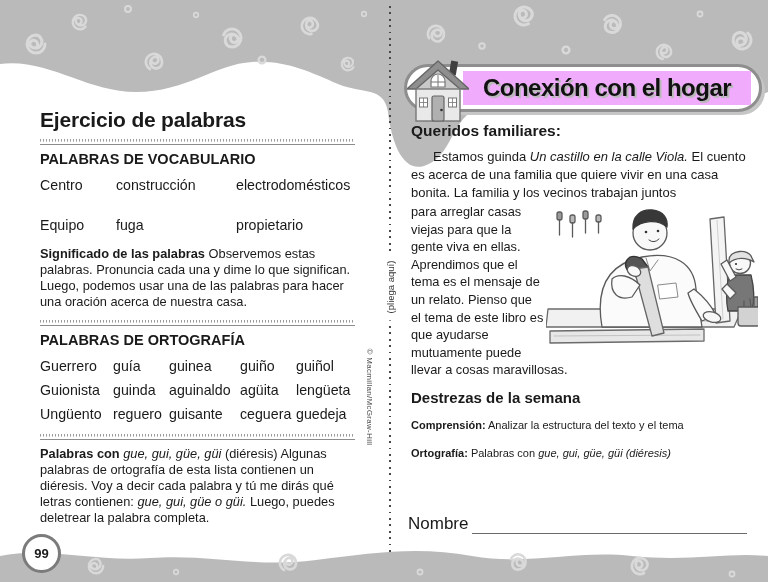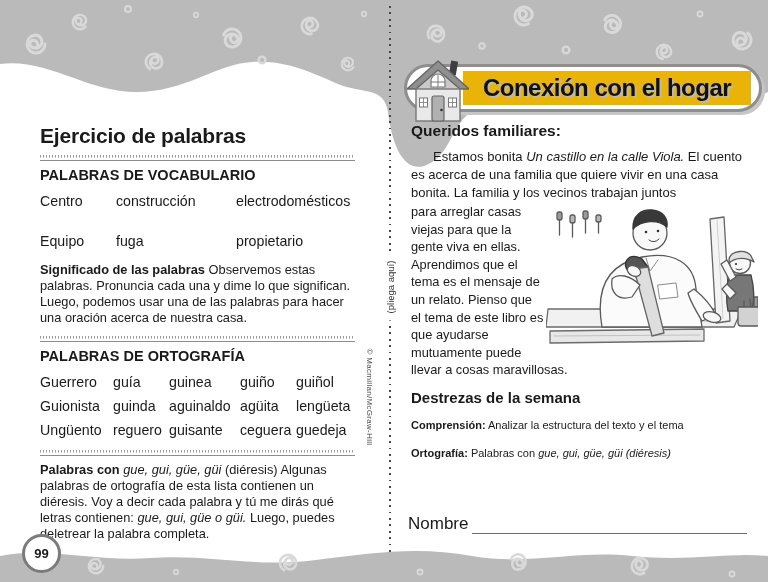--- a/index.html
+++ b/index.html
@@ -11,38 +11,38 @@
 
   
   .fold-line{position:absolute;left:389px;top:6px;width:2px;height:549px;z-index:2;
     background:repeating-linear-gradient(180deg,#474747 0 1.8px,transparent 1.8px 6.4px);}
   .fold-label{position:absolute;left:390px;top:287px;transform:translate(-50%,-50%) rotate(-90deg);
     background:#fff;padding:2px 7px;font-size:9.5px;color:#333;white-space:nowrap;z-index:3;}
   .copyright{position:absolute;left:369px;top:397px;transform:translate(-50%,-50%) rotate(90deg);
     font-size:8px;color:#4c4c4c;white-space:nowrap;z-index:3;letter-spacing:.3px;}
 
   
-  .left-col{position:absolute;left:40px;top:124px;width:315px;z-index:1;}
+  .left-col{position:absolute;left:40px;top:108px;width:315px;z-index:1;}
   .ws-title{font-size:21px;font-weight:bold;margin:0 0 7px 0;letter-spacing:-.2px;}
   .rule{height:5px;margin:0 0 6px 0;border-bottom:1.4px solid #8d8d8d;
     background:repeating-linear-gradient(90deg,#9b9b9b 0 1px,transparent 1px 3px);
     background-size:100% 2.6px;background-repeat:no-repeat;}
   .sec-h{font-size:14.5px;font-weight:bold;margin:4px 0 10px 0;}
   .vocab-grid{display:grid;grid-template-columns:76px 120px 1fr;row-gap:24px;
     font-size:14.2px;margin:0 0 13px 0;}
   .orto-grid{display:grid;grid-template-columns:73px 56px 71px 56px 1fr;row-gap:8px;
     font-size:14.2px;margin:2px 16px 12px 0;}
   .body-p{font-size:12.8px;line-height:16px;margin:0 0 10px 0;}
   .b{font-weight:bold;} .it{font-style:italic;}
 
   
   .banner{position:absolute;left:404px;top:64px;width:352px;height:42px;z-index:1;
     border:3px solid #8e8e8e;border-radius:26px;background:#fff;
     box-shadow:3px 3px 0 0 #c6c6c6;}
-  .banner-text{position:absolute;left:56px;top:4px;right:8px;bottom:4px;background:#eab308;
+  .banner-text{position:absolute;left:56px;top:4px;right:8px;bottom:4px;background:#f0abfc;
     display:flex;align-items:center;justify-content:center;font-size:24px;font-weight:bold;
     color:#111;text-shadow:2px 2px 0 #b9b9b9;letter-spacing:-.5px;white-space:nowrap;}
   .house{position:absolute;left:0px;top:-10px;width:62px;height:70px;}
 
   
   .right-col{position:absolute;left:411px;top:122px;width:347px;z-index:1;}
   .greeting{font-size:15.5px;font-weight:bold;margin:0 0 8px 0;}
   .intro-p{font-size:13px;line-height:18px;margin:0;text-indent:22px;}
   .wrap-zone{margin-top:1px;}
   .illus{float:right;width:212px;height:154px;margin:2px 0 2px 2px;}
@@ -163,21 +163,21 @@
       <line x1="16.5" y1="40" x2="16.5" y2="49" stroke="#777" stroke-width="0.8"></line>
       <line x1="12.5" y1="44.5" x2="20.5" y2="44.5" stroke="#777" stroke-width="0.8"></line>
       <rect x="41.5" y="40" width="8" height="9" fill="#ffffff" stroke="#777" stroke-width="1"></rect>
       <line x1="45.5" y1="40" x2="45.5" y2="49" stroke="#777" stroke-width="0.8"></line>
       <line x1="41.5" y1="44.5" x2="49.5" y2="44.5" stroke="#777" stroke-width="0.8"></line>
     </svg>
   </div>
 
   <div class="right-col">
     <h2 class="greeting">Queridos familiares:</h2>
-    <p class="intro-p"><span>Estamos bonita </span><span class="it">Un castillo en la calle Viola.</span><span> El cuento es acerca de una familia que quiere vivir en una casa bonita. La familia y los vecinos trabajan juntos</span></p>
+    <p class="intro-p"><span>Estamos guinda </span><span class="it">Un castillo en la calle Viola.</span><span> El cuento es acerca de una familia que quiere vivir en una casa bonita. La familia y los vecinos trabajan juntos</span></p>
     <div class="wrap-zone">
       <svg class="illus" viewBox="0 0 212 154">
         <g stroke="#5a5a5a" stroke-width="1.3" fill="none" stroke-linejoin="round" stroke-linecap="round">
           <g>
             <rect x="11" y="7" width="5" height="8" rx="2" fill="#9a9a9a"></rect>
               <line x1="13.5" y1="15" x2="13.5" y2="30"></line>
             <rect x="24" y="10" width="5" height="8" rx="2" fill="#b9b9b9"></rect>
               <line x1="26.5" y1="18" x2="26.5" y2="32"></line>
             <rect x="37" y="6" width="5" height="8" rx="2" fill="#9a9a9a"></rect>
               <line x1="39.5" y1="14" x2="39.5" y2="28"></line>

